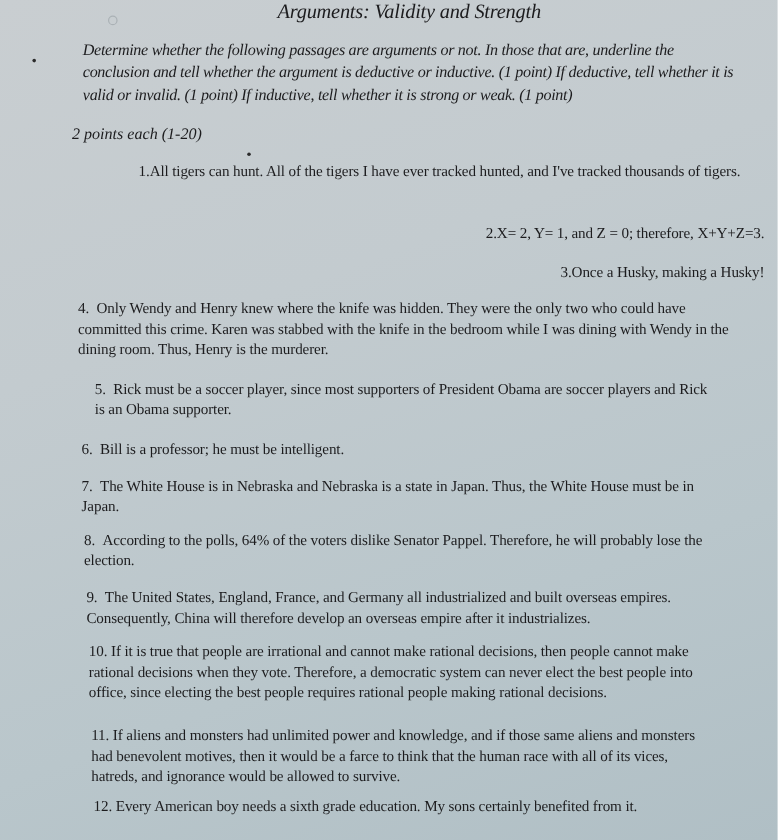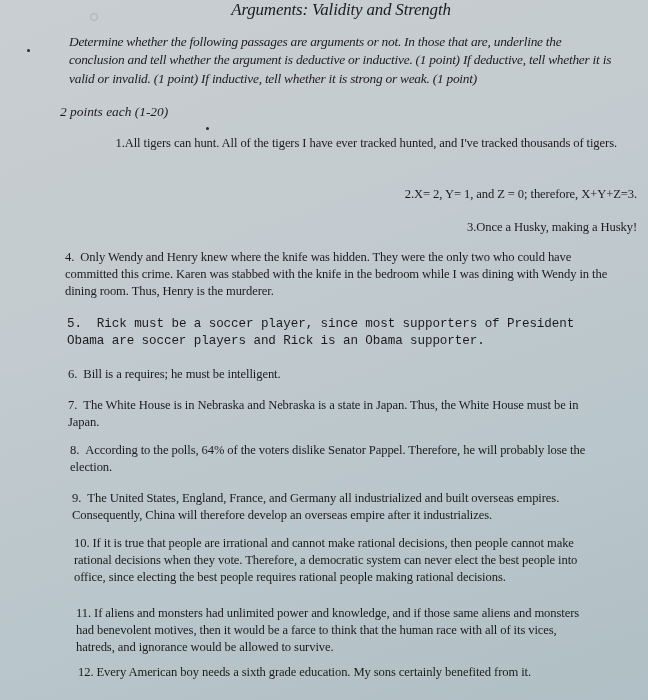--- a/index.html
+++ b/index.html
@@ -109,26 +109,26 @@
   </div>
 
   <div class="q hang" style="left:59px; top:219px;">
     <span class="num">3.</span><span>Once a Husky, making a Husky!</span>
   </div>
 
   <div class="q" style="left:65px; top:249px; width:545px;">
     <span class="num">4.</span>&nbsp;&nbsp;<span>Only Wendy and Henry knew where the knife was hidden. They were the only two who could have committed this crime. Karen was stabbed with the knife in the bedroom while I was dining with Wendy in the dining room. Thus, Henry is the murderer.</span>
   </div>
 
-  <div class="q" style="left:67px; top:316px; width:520px;font-family:Liberation Mono, monospace;">
+  <div class="q" style="left:79px; top:316px; width:520px;">
     <span class="num">5.</span>&nbsp;&nbsp;<span>Rick must be a soccer player, since most supporters of President Obama are soccer players and Rick is an Obama supporter.</span>
   </div>
 
   <div class="q" style="left:68px; top:366px;">
-    <span class="num">6.</span>&nbsp;&nbsp;<span>Bill is a requires; he must be intelligent.</span>
+    <span class="num">6.</span>&nbsp;&nbsp;<span>Bill is a professor; he must be intelligent.</span>
   </div>
 
   <div class="q" style="left:68px; top:397px; width:520px;">
     <span class="num">7.</span>&nbsp;&nbsp;<span>The White House is in Nebraska and Nebraska is a state in Japan. Thus, the White House must be in Japan.</span>
   </div>
 
   <div class="q" style="left:70px; top:442px; width:520px;">
     <span class="num">8.</span>&nbsp;&nbsp;<span>According to the polls, 64% of the voters dislike Senator Pappel. Therefore, he will probably lose the election.</span>
   </div>
 

